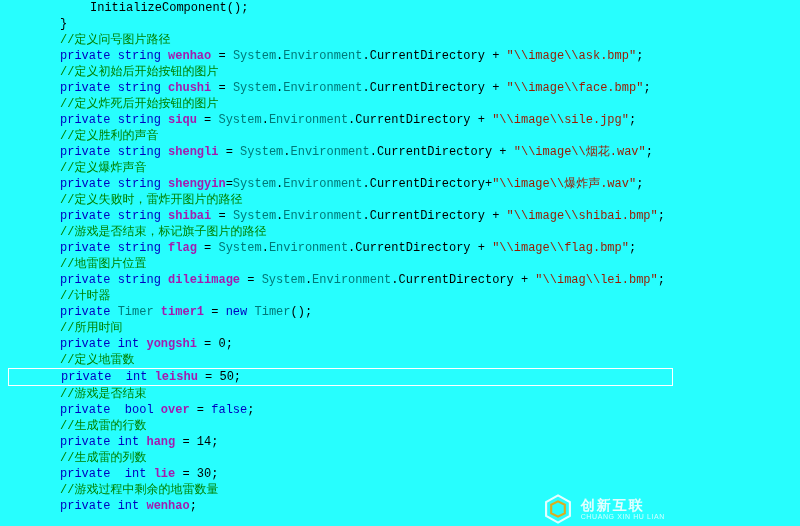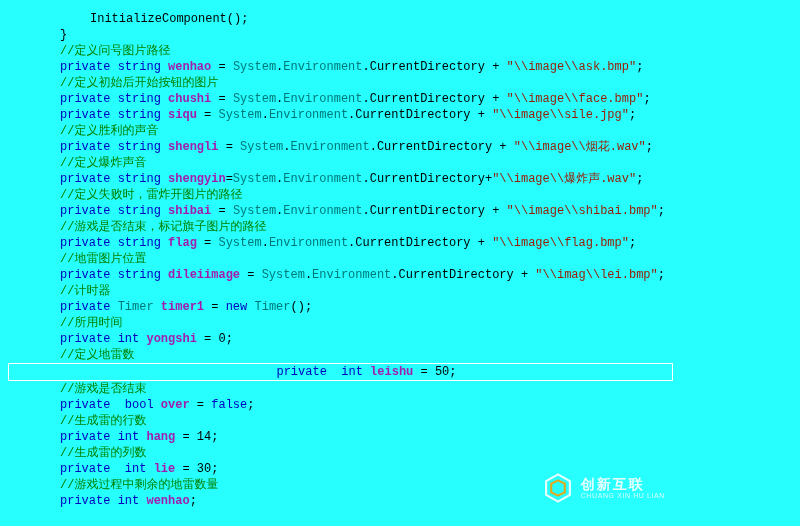--- a/index.html
+++ b/index.html
@@ -12,49 +12,48 @@
     font-family: "Courier New", Consolas, monospace;
     font-size: 12px;
     line-height: 16px;
   }
   .code-view {
     position: relative;
     width: 673px;
     height: 526px;
     background: #27fefe;
     box-sizing: border-box;
-    padding-top: 11px;
+    padding-top: 0;
     padding-left: 0;
   }
   .line {
     white-space: pre;
     padding-left: 60px;
     height: 16px;
   }
   .highlighted {
     box-sizing: border-box;
     border: 1px solid #ffffff;
     margin-left: 8px;
     padding-left: 52px; 
     height: 18px;
     line-height: 16px;
-    text-align: center;
   }
   .tok-kw   { color: #0000c0; }
   .tok-id   { color: #a21caf; font-weight: bold; }
   .tok-cls  { color: #007878; }
   .tok-str  { color: #9a1a00; }
   .tok-cmt  { color: #008000; margin-top: 8px; }
   .tok-pl   { color: #000000; }
   .indent1 { padding-left: 90px; }
 
   .watermark {
     position: absolute;
     right: 8px;
-    bottom: 21px;
+    bottom: 0;
     display: flex;
     align-items: center;
     gap: 6px;
     opacity: 0.88;
     pointer-events: none;
   }
   .wm-logo {
     width: 34px;
     height: 34px;
   }
@@ -85,20 +84,21 @@
   <div class="line indent1"><span class="tok-pl">InitializeComponent();</span></div>
   <div class="line"><span class="tok-pl">}</span></div>
   <div class="line"><span class="tok-cmt">//定义问号图片路径</span></div>
 
   <div class="line"><span class="tok-kw">private</span><span class="tok-pl"> </span><span class="tok-kw">string</span><span class="tok-pl"> </span><span class="tok-id">wenhao</span><span class="tok-pl"> = </span><span class="tok-cls">System</span><span class="tok-pl">.</span><span class="tok-cls">Environment</span><span class="tok-pl">.</span><span class="tok-pl">CurrentDirectory</span><span class="tok-pl"> + </span><span class="tok-str">"\\image\\ask.bmp"</span><span class="tok-pl">;</span></div>
 
   <div class="line"><span class="tok-cmt">//定义初始后开始按钮的图片</span></div>
 
   <div class="line"><span class="tok-kw">private</span><span class="tok-pl"> </span><span class="tok-kw">string</span><span class="tok-pl"> </span><span class="tok-id">chushi</span><span class="tok-pl"> = </span><span class="tok-cls">System</span><span class="tok-pl">.</span><span class="tok-cls">Environment</span><span class="tok-pl">.</span><span class="tok-pl">CurrentDirectory</span><span class="tok-pl"> + </span><span class="tok-str">"\\image\\face.bmp"</span><span class="tok-pl">;</span></div>
 
+  <div class="line"><span class="tok-cmt">//定义炸死后开始按钮的图片</span></div>
 
   <div class="line"><span class="tok-kw">private</span><span class="tok-pl"> </span><span class="tok-kw">string</span><span class="tok-pl"> </span><span class="tok-id">siqu</span><span class="tok-pl"> = </span><span class="tok-cls">System</span><span class="tok-pl">.</span><span class="tok-cls">Environment</span><span class="tok-pl">.</span><span class="tok-pl">CurrentDirectory</span><span class="tok-pl"> + </span><span class="tok-str">"\\image\\sile.jpg"</span><span class="tok-pl">;</span></div>
 
   <div class="line"><span class="tok-cmt">//定义胜利的声音</span></div>
 
   <div class="line"><span class="tok-kw">private</span><span class="tok-pl"> </span><span class="tok-kw">string</span><span class="tok-pl"> </span><span class="tok-id">shengli</span><span class="tok-pl"> = </span><span class="tok-cls">System</span><span class="tok-pl">.</span><span class="tok-cls">Environment</span><span class="tok-pl">.</span><span class="tok-pl">CurrentDirectory</span><span class="tok-pl"> + </span><span class="tok-str">"\\image\\烟花.wav"</span><span class="tok-pl">;</span></div>
 
   <div class="line"><span class="tok-cmt">//定义爆炸声音</span></div>
 
   <div class="line"><span class="tok-kw">private</span><span class="tok-pl"> </span><span class="tok-kw">string</span><span class="tok-pl"> </span><span class="tok-id">shengyin</span><span class="tok-pl">=</span><span class="tok-cls">System</span><span class="tok-pl">.</span><span class="tok-cls">Environment</span><span class="tok-pl">.</span><span class="tok-pl">CurrentDirectory</span><span class="tok-pl">+</span><span class="tok-str">"\\image\\爆炸声.wav"</span><span class="tok-pl">;</span></div>

